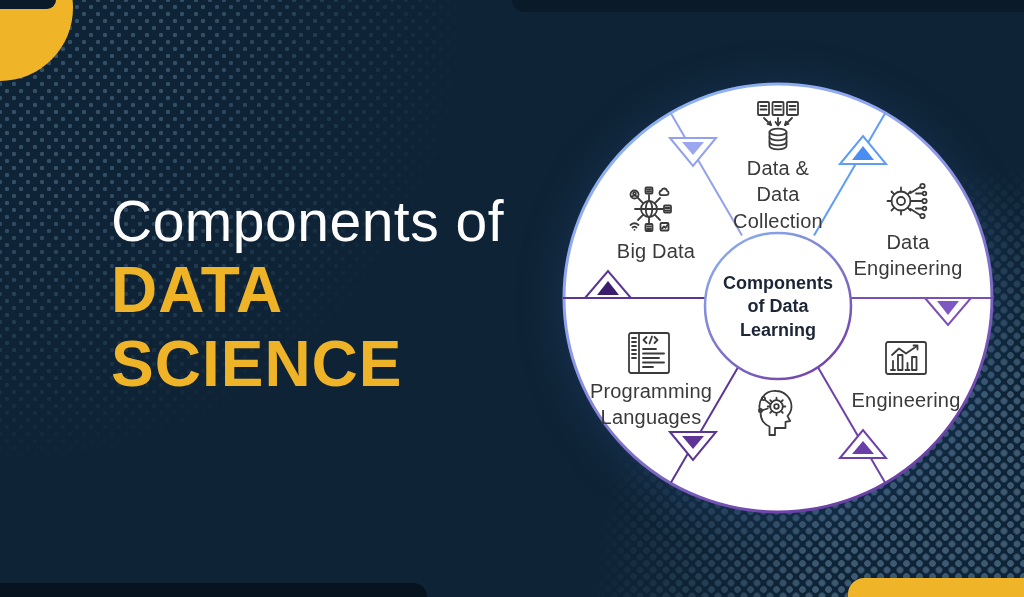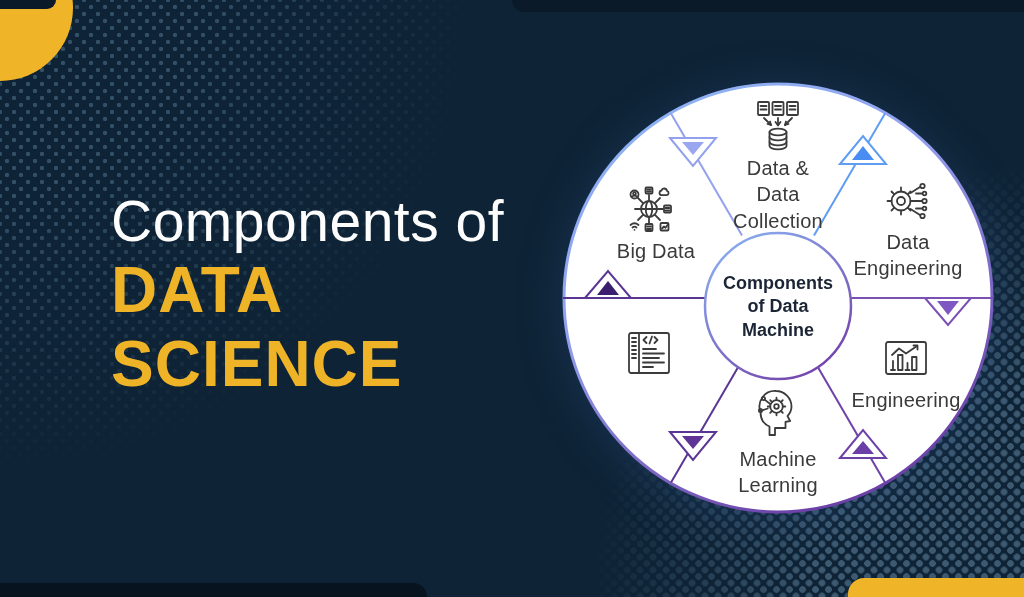--- a/index.html
+++ b/index.html
@@ -120,21 +120,21 @@
     <path d="M 126,360 L 137,373 L 148,360 Z" fill="#5E3596"></path>
 
     <path d="M 284,382 L 307,354 L 330,382 Z" fill="#FFFFFF" stroke="#6D42A8" stroke-width="2"></path>
     <path d="M 296,378 L 307,365 L 318,378 Z" fill="#6A3FA8"></path>
 
     <circle cx="222" cy="230" r="73" fill="#FFFFFF" stroke="url(#gradInner)" stroke-width="2.5"></circle>
   </svg>
 
   <div class="center-label">Components
 of Data
-Machine</div>
+Learning</div>
 
   <div class="seg-icon" style="left:778px;top:100px;">
     <svg width="48" height="52" viewBox="0 0 48 52">
       <g class="icon-stroke">
         <rect x="4" y="2" width="11" height="13" rx="1"></rect>
           <line x1="6.5" y1="6" x2="12.5" y2="6"></line>
           <line x1="6.5" y1="9.5" x2="12.5" y2="9.5"></line>
         <rect x="18.5" y="2" width="11" height="13" rx="1"></rect>
           <line x1="21" y1="6" x2="27" y2="6"></line>
           <line x1="21" y1="9.5" x2="27" y2="9.5"></line>
@@ -238,20 +238,22 @@
         <line x1="23.5" y1="13.5" x2="26" y2="6.5"></line>
         <polyline points="28.5,7 31.5,10 28.5,13"></polyline>
         <line x1="17" y1="19" x2="30" y2="19"></line>
         <line x1="17" y1="23.5" x2="38" y2="23.5"></line>
         <line x1="17" y1="28" x2="33" y2="28"></line>
         <line x1="17" y1="32.5" x2="38" y2="32.5"></line>
         <line x1="17" y1="37" x2="27" y2="37"></line>
       </g>
     </svg>
   </div>
+  <div class="seg-label" style="left:651px;top:378px;">Programming
+Languages</div>
 
   <div class="seg-icon" style="left:774px;top:388px;">
     <svg width="46" height="50" viewBox="0 0 46 50">
       <g class="icon-stroke">
         <path d="M 25,3 a 15.5,15.5 0 0 1 15.5,15.5 c 0,4.2 -1.8,7.2 -4,9.6 l 2.6,4.9 -4.6,0.9 0,6.1 -10.5,0 0,7 -5.5,0 0,-8.5 c -6.5,-2.6 -9,-8.3 -9,-14.5 a 15.5,15.5 0 0 1 15.5,-21 z"></path>
         <circle cx="25.5" cy="18.5" r="6.3"></circle>
         <circle cx="25.5" cy="18.5" r="2.3"></circle>
         <line x1="25.5" y1="12.2" x2="25.5" y2="9.7"></line>
         <line x1="21" y1="14" x2="19.2" y2="12.2"></line>
         <line x1="19.2" y1="18.5" x2="16.7" y2="18.5"></line>
@@ -260,22 +262,20 @@
         <line x1="30" y1="23" x2="31.8" y2="24.8"></line>
         <line x1="31.8" y1="18.5" x2="34.3" y2="18.5"></line>
         <line x1="30" y1="14" x2="31.8" y2="12.2"></line>
         <circle cx="12.5" cy="10.5" r="1.6"></circle>
           <line x1="13.6" y1="11.6" x2="19.2" y2="16"></line>
         <circle cx="9.5" cy="22.5" r="1.6"></circle>
           <line x1="11.1" y1="22.3" x2="16.7" y2="20.5"></line>
       </g>
     </svg>
   </div>
-  <div class="seg-label" style="left:778px;top:446px;">Machine
-Learning</div>
 
   <div class="seg-icon" style="left:906px;top:340px;">
     <svg width="44" height="40" viewBox="0 0 44 40">
       <g class="icon-stroke">
         <rect x="2" y="2" width="40" height="32" rx="2"></rect>
         <line x1="9" y1="30" x2="9" y2="21"></line>
           <line x1="7" y1="30" x2="11" y2="30"></line>
         <rect x="14" y="15" width="4.5" height="15"></rect>
         <line x1="23.5" y1="30" x2="23.5" y2="23"></line>
           <line x1="21.5" y1="30" x2="25.5" y2="30"></line>

